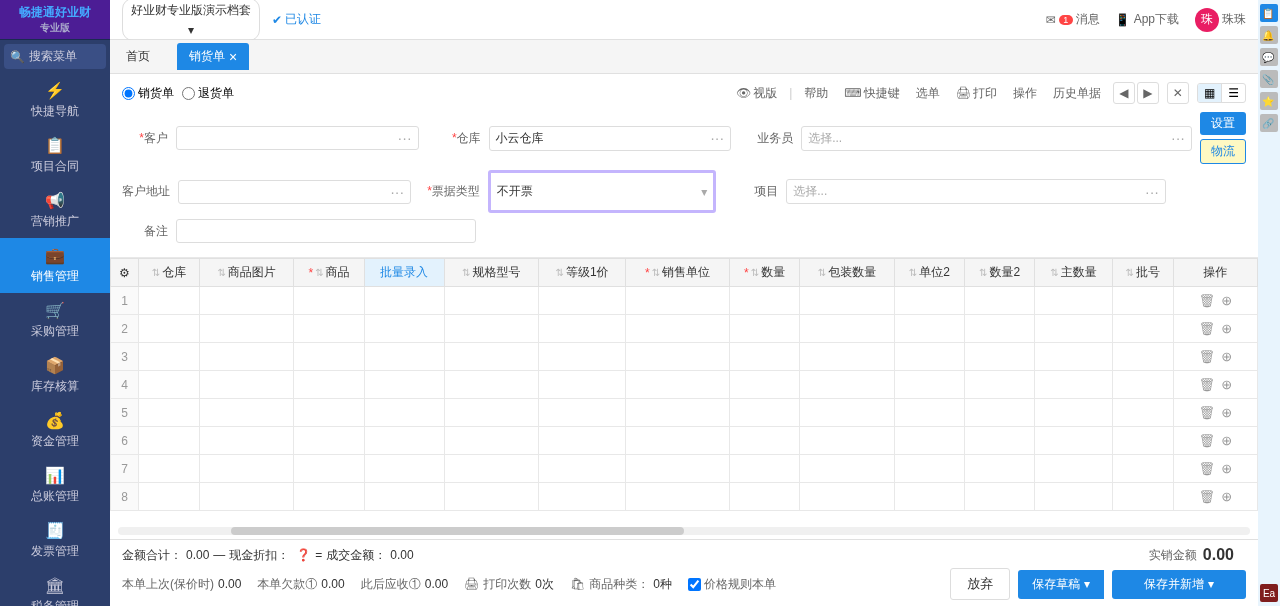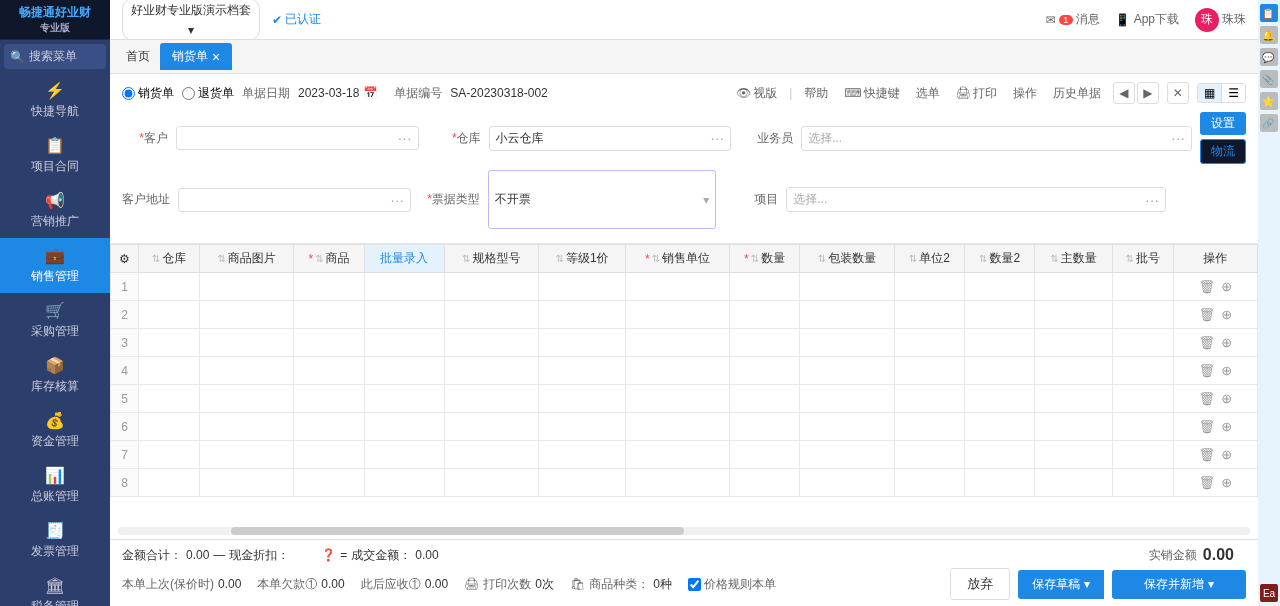--- a/index.html
+++ b/index.html
@@ -1,40 +1,40 @@
 <!DOCTYPE html>
 <html><head>
   <meta charset="utf-8">
   <style>
     * { box-sizing: border-box; margin: 0; padding: 0; font-family: 'Microsoft YaHei', Arial, sans-serif; font-size: 12px; }
     body { width: 1280px; height: 606px; overflow: hidden; background: #f0f2f5; display: flex; }
 
     
     .sidebar { width: 110px; background: #2c3e6b; height: 100%; display: flex; flex-direction: column; color: #fff; flex-shrink: 0; }
-    .sidebar-logo { background: #0f172a; padding: 8px; text-align: center; font-size: 13px; font-weight: bold; color: #4af; border-bottom: 1px solid #1a2a50; height: 40px; display: flex; align-items: center; justify-content: center; }
+    .sidebar-logo { background: #4c1d95; padding: 8px; text-align: center; font-size: 13px; font-weight: bold; color: #4af; border-bottom: 1px solid #1a2a50; height: 40px; display: flex; align-items: center; justify-content: center; }
     .sidebar-logo span { font-size: 10px; color: #aac; display: block; }
     .sidebar-item { display: flex; flex-direction: column; align-items: center; padding: 8px 4px; cursor: pointer; color: #ccd; font-size: 11px; gap: 3px; }
     .sidebar-item.active { background: #1e88e5; color: #fff; }
     .sidebar-icon { font-size: 16px; }
     .sidebar-search { background: #3a4f85; border-radius: 4px; margin: 4px; padding: 4px 6px; display: flex; align-items: center; gap: 4px; cursor: pointer; color: #ccd; font-size: 11px; }
 
     
     .main { flex: 1; display: flex; flex-direction: column; height: 100%; overflow: hidden; }
 
     
     .topbar { background: #fff; height: 40px; display: flex; align-items: center; padding: 0 12px; gap: 12px; border-bottom: 1px solid #e0e0e0; flex-shrink: 0; }
     .topbar-selector { border: 1px solid #ddd; border-radius: 11px; padding: 3px 8px; font-size: 12px; color: #333; display: flex; align-items: center; gap: 4px; cursor: pointer; flex-direction: column; }
     .topbar-verified { color: #1e88e5; font-size: 12px; display: flex; align-items: center; gap: 3px; }
     .topbar-right { margin-left: auto; display: flex; align-items: center; gap: 16px; }
     .topbar-icon-btn { display: flex; align-items: center; gap: 3px; color: #666; cursor: pointer; font-size: 12px; }
     .badge { background: #f44; color: #fff; border-radius: 8px; font-size: 9px; padding: 0 4px; min-width: 14px; text-align: center; }
     .avatar { width: 24px; height: 24px; background: #e91e63; border-radius: 50%; display: flex; align-items: center; justify-content: center; color: #fff; font-size: 11px; }
 
     
-    .tabbar { background: #f5f5f5; height: 34px; display: flex; align-items: center; padding: 0 8px; gap: 2px; border-bottom: 1px solid #e0e0e0; flex-shrink: 0; }
+    .tabbar { background: #f5f5f5; height: 34px; display: flex; align-items: center; padding: 0 8px; gap: 19px; border-bottom: 1px solid #e0e0e0; flex-shrink: 0; }
     .tab { padding: 5px 12px; border-radius: 3px 3px 0 0; font-size: 12px; cursor: pointer; color: #666; }
     .tab.active { background: #1e88e5; color: #fff; display: flex; align-items: center; gap: 4px; }
     .tab-close { font-size: 14px; line-height: 1; cursor: pointer; }
     .home-tab { color: #333; font-size: 12px; padding: 5px 8px; }
 
     
     .form-area { background: #fff; padding: 8px 12px; border-bottom: 1px solid #e8e8e8; flex-shrink: 0; }
     .form-header { display: flex; align-items: center; gap: 8px; margin-bottom: 8px; }
     .radio-label { display: flex; align-items: center; gap: 3px; cursor: pointer; }
     .form-meta { display: flex; align-items: center; gap: 16px; font-size: 12px; color: #333; }
@@ -48,25 +48,25 @@
     .icon-btn-group span.active { background: #e3f2fd; }
     .nav-arrows { display: flex; align-items: center; gap: 2px; }
     .nav-arrow { width: 22px; height: 22px; border: 1px solid #ddd; border-radius: 3px; cursor: pointer; display: flex; align-items: center; justify-content: center; color: #666; }
     .close-btn { width: 22px; height: 22px; border: 1px solid #ddd; border-radius: 3px; cursor: pointer; display: flex; align-items: center; justify-content: center; color: #666; }
     .form-row { display: flex; align-items: center; gap: 0; margin-bottom: 6px; }
     .form-field { display: flex; align-items: center; gap: 4px; flex: 1; }
     .form-label { color: #666; min-width: 50px; text-align: right; padding-right: 4px; white-space: nowrap; }
     .required { color: #f44; }
     .form-input { border: 1px solid #ddd; border-radius: 3px; padding: 3px 6px; flex: 1; color: #333; display: flex; align-items: center; justify-content: space-between; min-height: 24px; }
     .form-input .dots { color: #aaa; font-size: 14px; cursor: pointer; }
-    .select-input { border: 1px solid #c4b5fd; border-radius: 3px; padding: 20px 6px; flex: 1; color: #333; display: flex; align-items: center; justify-content: space-between; min-height: 24px; }
+    .select-input { border: 3px solid #c4b5fd; border-radius: 3px; padding: 10px 6px; flex: 1; color: #333; display: flex; align-items: center; justify-content: space-between; min-height: 24px; }
     .select-arrow { color: #aaa; }
     .side-btns { display: flex; flex-direction: column; gap: 4px; padding-left: 8px; }
     .side-btn { background: #1e88e5; color: #fff; border: none; border-radius: 3px; padding: 3px 10px; cursor: pointer; font-size: 12px; white-space: nowrap; }
-    .side-btn.outline { background: #0f172a; color: #1e88e5; border: 1px solid #1e88e5; }
+    .side-btn.outline { background: #fef9c3; color: #1e88e5; border: 1px solid #1e88e5; }
 
     
     .table-tabs { display: flex; align-items: center; gap: 0; padding: 6px 12px 0; background: #fff; border-bottom: 1px solid #e0e0e0; flex-shrink: 0; }
     .table-tab { padding: 4px 14px; cursor: pointer; color: #666; border-bottom: 2px solid transparent; }
     .table-tab.active { color: #1e88e5; border-bottom: 2px solid #1e88e5; font-weight: 500; }
 
     
     .table-wrapper { flex: 1; overflow: auto; background: #fff; }
     table { width: 100%; border-collapse: collapse; font-size: 12px; }
     thead tr { background: #f5f5f5; }
@@ -75,21 +75,21 @@
     .row-num { color: #999; background: #fafafa; }
     .col-highlighted { background: #e3f2fd !important; color: #1e88e5 !important; }
     .action-icons { display: flex; align-items: center; justify-content: center; gap: 6px; }
     .action-icon { color: #999; cursor: pointer; font-size: 13px; }
     .gear-col { background: #f5f5f5; }
     .th-with-sort { display: flex; align-items: center; justify-content: center; gap: 2px; }
     .sort-icon { color: #bbb; font-size: 10px; }
 
     
     .bottom-bar { background: #fff; border-top: 1px solid #e0e0e0; padding: 6px 12px; flex-shrink: 0; }
-    .bottom-summary { display: flex; align-items: center; gap: 32px; color: #333; margin-bottom: 4px; }
+    .bottom-summary { display: flex; align-items: center; gap: 7px; color: #333; margin-bottom: 4px; }
     .summary-item { display: flex; align-items: center; gap: 4px; }
     .summary-val { color: #333; font-weight: 500; }
     .bottom-footer { display: flex; align-items: center; gap: 16px; }
     .footer-item { display: flex; align-items: center; gap: 4px; color: #666; }
     .footer-val { color: #333; }
     .btn-primary { background: #1e88e5; color: #fff; border: none; border-radius: 3px; padding: 6px 32px; cursor: pointer; font-size: 13px; display: flex; align-items: center; gap: 4px; }
     .btn-default { background: #fff; color: #333; border: 1px solid #ddd; border-radius: 3px; padding: 6px 16px; cursor: pointer; font-size: 13px; }
     .btn-save-draft { background: #1e88e5; color: #fff; border: none; border-radius: 3px 0 0 3px; padding: 6px 14px; cursor: pointer; font-size: 13px; }
     .btn-group-split { display: flex; }
     .realized-amount { margin-left: auto; display: flex; align-items: center; gap: 6px; color: #666; margin-right: 12px; }
@@ -211,31 +211,20 @@
 
     <div class="form-header">
       <label class="radio-label">
         <input type="radio" name="order_type" checked="" style="">
         <span>销货单</span>
       </label>
       <label class="radio-label">
         <input type="radio" name="order_type" style="">
         <span>退货单</span>
       </label>
-      <div class="form-meta">
-        <div class="form-meta-item">
-          <span class="form-label">单据日期</span>
-          <span class="form-meta-value">2023-03-18</span>
-          <span>📅</span>
-        </div>
-        <div class="form-meta-item">
-          <span class="form-label">单据编号</span>
-          <span class="form-meta-value">SA-20230318-002</span>
-        </div>
-      </div>
       <div class="toolbar-right">
         <span class="toolbar-btn">
             <span>👁</span>
             <span>视版</span>
           </span>
         <span style="color:#ccc">|</span>
         <span class="toolbar-btn">
             <span>帮助</span>
           </span>
         <span class="toolbar-btn">
@@ -313,20 +302,24 @@
       <div class="form-field" style="flex:3;margin-left:16px">
         <span class="form-label">项目</span>
         <div class="form-input">
           <span style="color:#aaa">选择...</span>
           <span class="dots">···</span>
         </div>
       </div>
       <div style="width:80px"></div>
     </div>
 
+    <div class="备注-row form-row">
+      <span class="form-label">备注</span>
+      <div class="备注-input"></div>
+    </div>
   </div>
 
 
   <div class="table-wrapper">
     <table>
       <thead>
         <tr>
           <th class="gear-col" style="width:28px">⚙</th>
           <th>
               <div class="th-with-sort">

